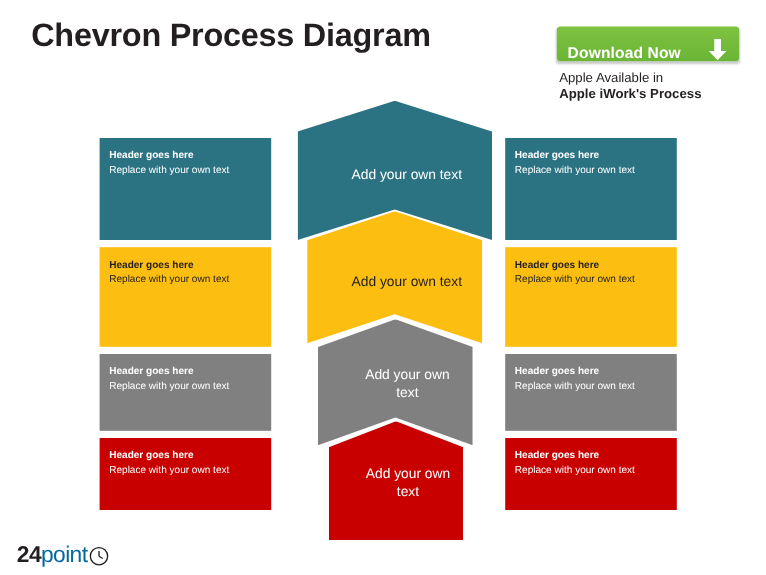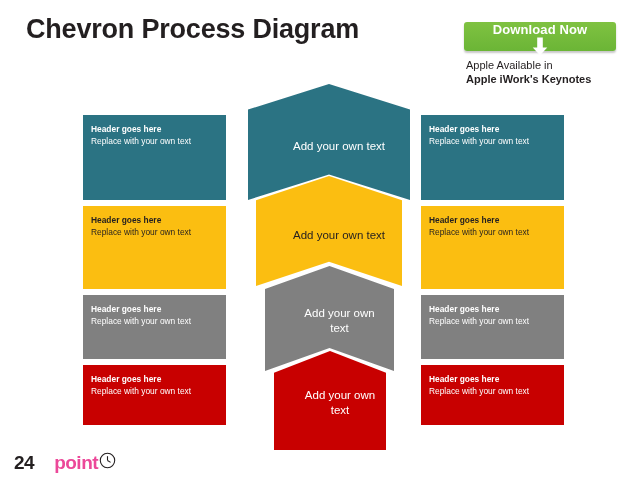--- a/index.html
+++ b/index.html
@@ -34,24 +34,23 @@
   .dl-btn {
     position: absolute;
     left: 464px;
     top: 22px;
     width: 152px;
     height: 29px;
     background: linear-gradient(#7fc241, #6bb536);
     border-radius: 3px;
     box-shadow: 0 2px 2px rgba(0,0,0,0.22);
     display: flex;
-    align-items: center;
+    align-items: flex-end;
     padding: 0 9px;
     cursor: pointer;
-    flex-direction: column;
   }
   .dl-btn-label {
     flex: 1;
     color: #ffffff;
     font-size: 13px;
     font-weight: bold;
     letter-spacing: 0.1px;
     white-space: nowrap;
   }
   .dl-arrow { width: 18px; height: 19px; display: block; }
@@ -131,34 +130,34 @@
   .chev-2 .chev-label { transform: translateY(4px); }
   .chev-3 .chev-label { transform: translateY(2px); }
   .chev-4 .chev-label { transform: translateY(2px); }
 
   
   .logo {
     position: absolute;
     left: 14px;
     top: 452px;
     display: flex;
+    align-items: center;
     height: 22px;
   }
   .logo-24 {
     font-size: 19px;
     font-weight: bold;
     color: #231f20;
     letter-spacing: -0.5px;
   }
   .logo-point {
     font-size: 19px;
-    font-weight: bold;
-    color: #ec4899;
+    font-weight: normal;
+    color: #0369a1;
     letter-spacing: -0.5px;
-    margin-left: 20px;
   }
   .logo-clock { margin-left: 1px; display: block; }
 </style>
 </head>
 <body>
 
 <div id="slide">
 
   <div class="title">Chevron Process Diagram</div>
 
@@ -166,21 +165,21 @@
     <span class="dl-btn-label">Download Now</span>
     <span>
       <svg class="dl-arrow" viewBox="0 0 18 19" aria-hidden="true">
         <path d="M6.2 0.5 H11.8 V10.5 H16.3 L9 18.3 L1.7 10.5 H6.2 Z" fill="#ffffff"></path>
       </svg>
     </span>
   </div>
 
   <div class="avail">
     <div>Apple Available in</div>
-    <div class="avail-b">Apple iWork's Keynotes</div>
+    <div class="avail-b">Apple iWork's Process</div>
   </div>
 
   <div class="col col-left">
     <div class="card c-teal">
       <div class="card-h">Header goes here</div>
       <div class="card-b">Replace with your own text</div>
     </div>
     <div class="card c-yellow">
       <div class="card-h">Header goes here</div>
       <div class="card-b">Replace with your own text</div>

